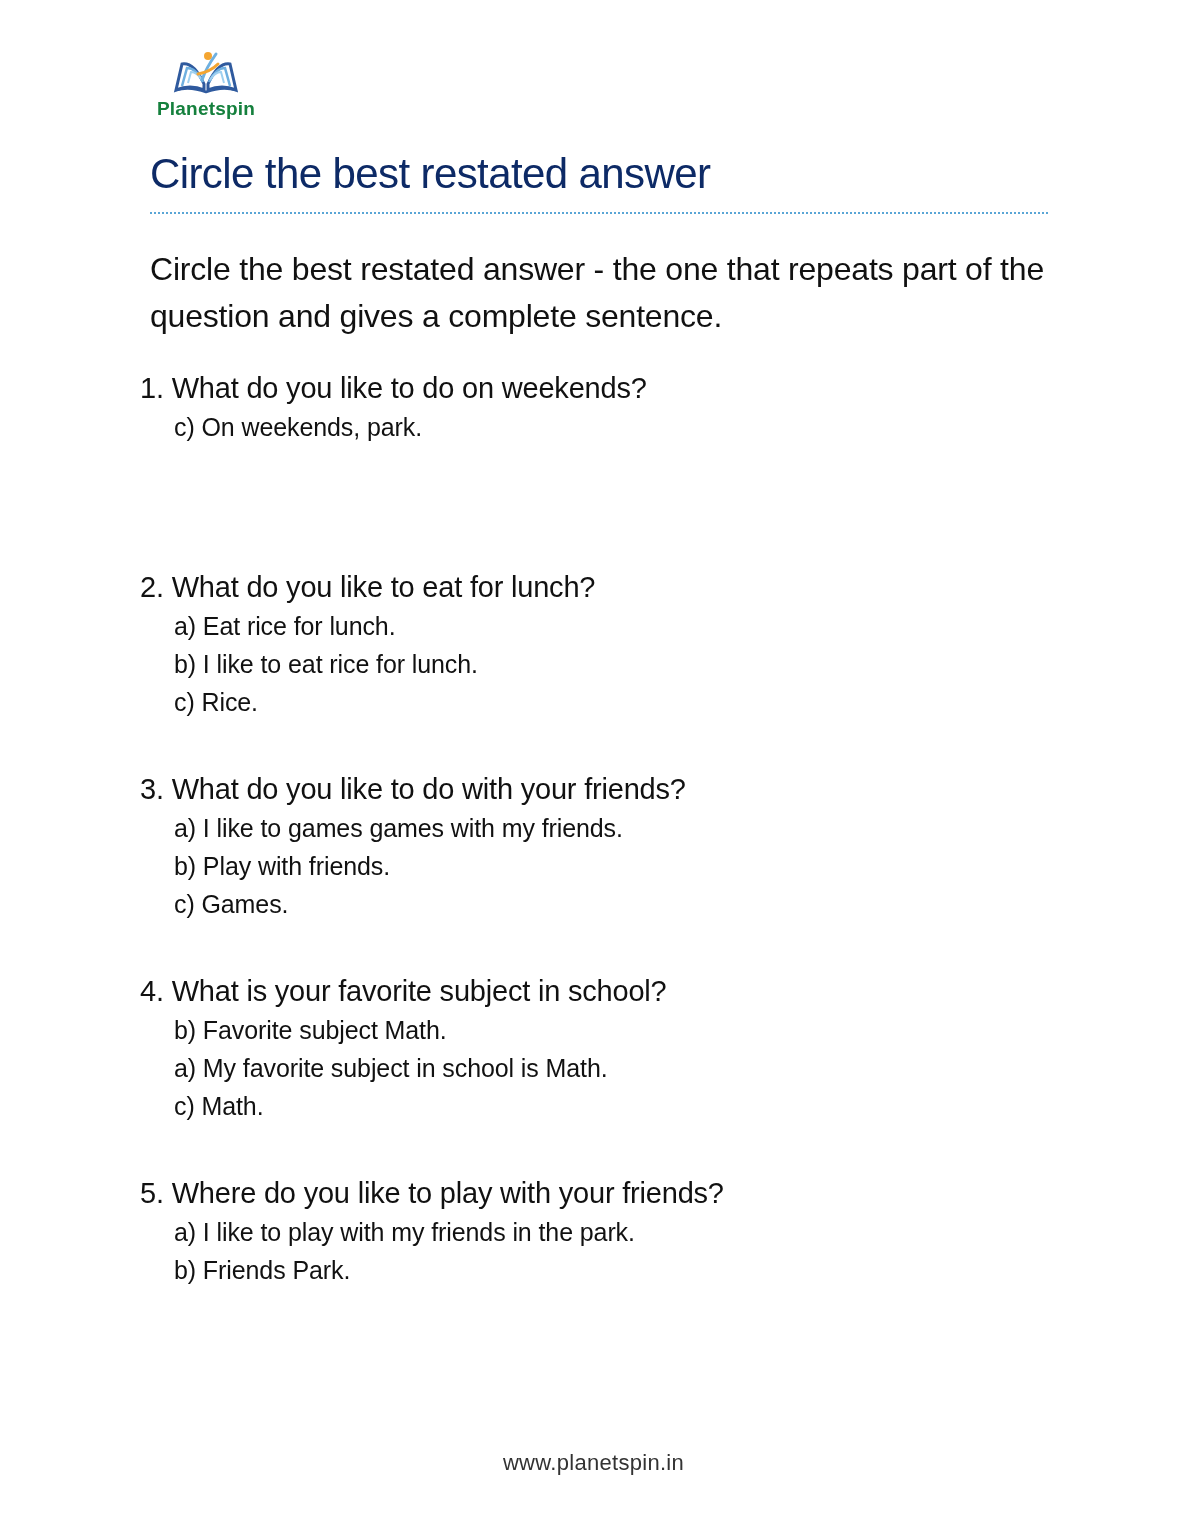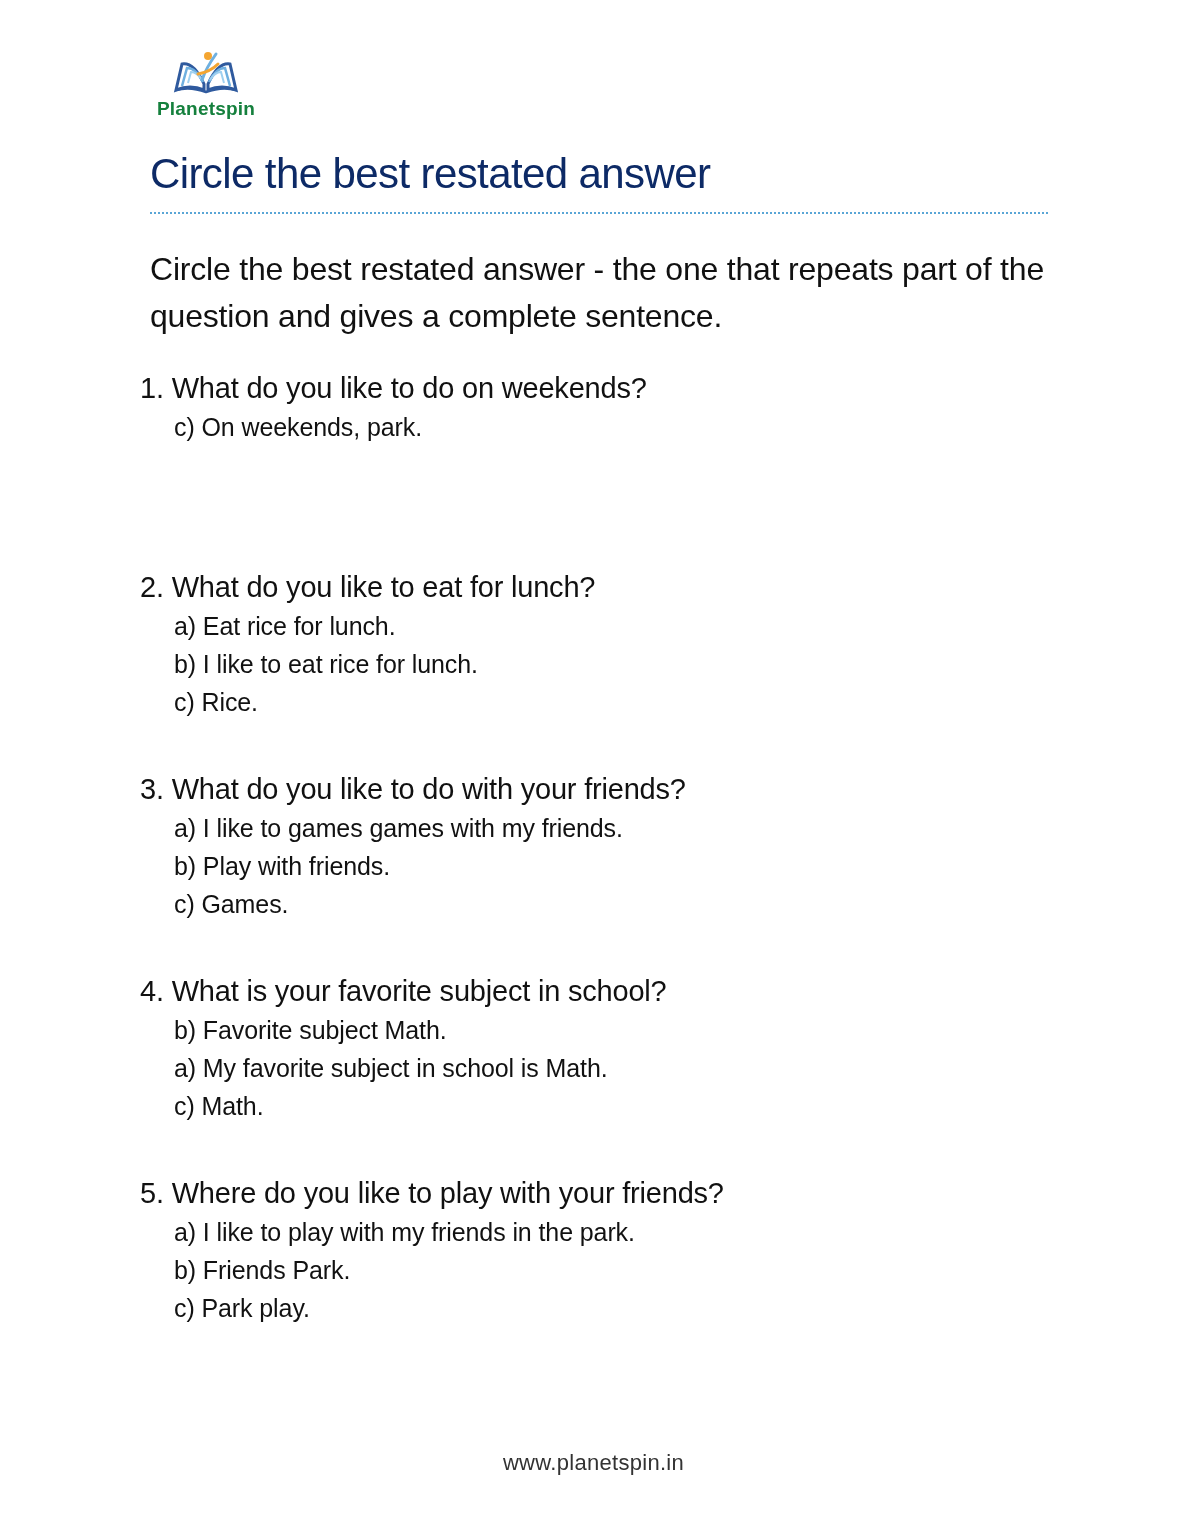--- a/index.html
+++ b/index.html
@@ -167,17 +167,16 @@
     <li class="option">a) My favorite subject in school is Math.</li>
     <li class="option">c) Math.</li>
   </ul>
 </section>
 
 <section class="question" style="top:1173px;">
   <p class="question-text">5. Where do you like to play with your friends?</p>
   <ul class="options">
     <li class="option">a) I like to play with my friends in the park.</li>
     <li class="option">b) Friends Park.</li>
-    <li class="option">c) Park play.</li>
   </ul>
 </section>
 
 <div class="footer">www.planetspin.in</div>
 
 </body></html>

